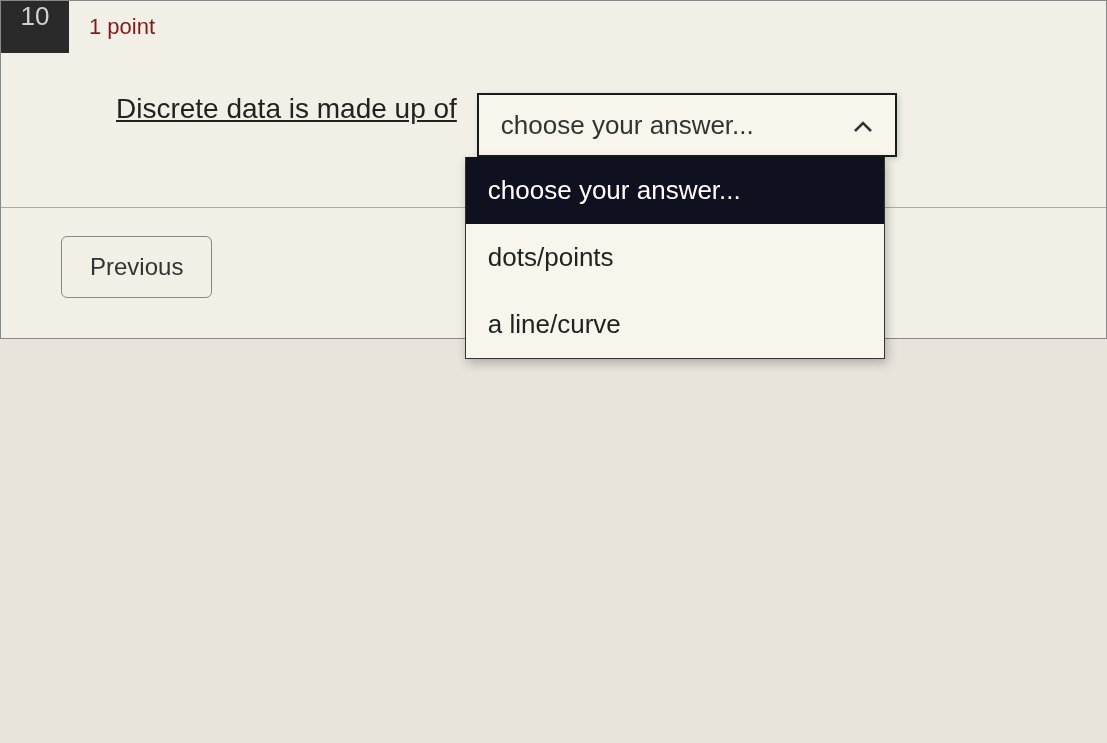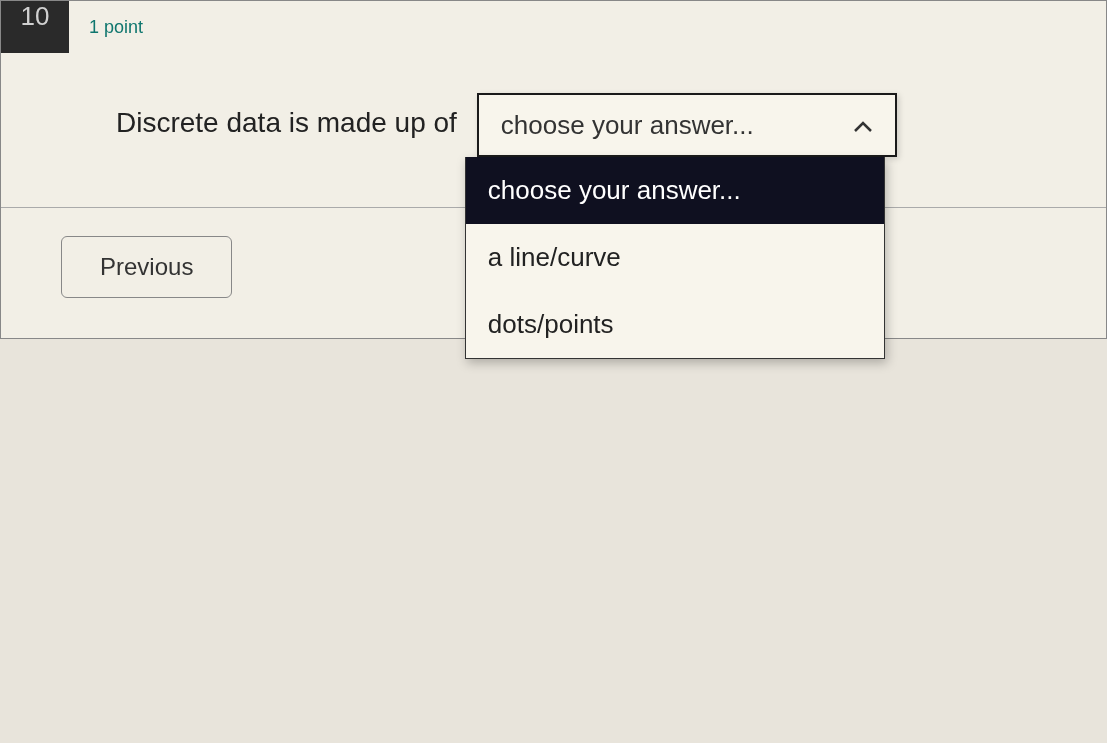--- a/index.html
+++ b/index.html
@@ -30,36 +30,37 @@
       background: #2a2a2a;
       color: #d0d0d0;
       font-size: 26px;
       font-weight: 500;
       width: 68px;
       height: 52px;
       display: flex;
       justify-content: center;
     }
     .points-label {
-      color: #0f766e;
-      font-size: 18px;
+      color: #7f1d1d;
+      font-size: 22px;
       font-weight: 500;
       margin-left: 20px;
     }
     .question-body {
       padding: 40px 30px 50px 115px;
       display: flex;
       align-items: flex-start;
       position: relative;
     }
     .question-text {
       color: #222;
       font-size: 28px;
       font-weight: 400;
-      margin-top: 14px;
+      margin-top: 0;
+      text-decoration: underline;
     }
     .dropdown-wrapper {
       position: relative;
       margin-left: 8px;
       padding-left: 12px;
     }
     .dropdown-select {
       background: #f8f5ec;
       border: 2px solid #1a1a1a;
       width: 420px;
@@ -108,21 +109,21 @@
     .nav-row {
       border-top: 1px solid #aaa;
       padding: 28px 30px 40px 60px;
       display: flex;
       align-items: center;
     }
     .previous-button {
       background: #f2efe6;
       border: 1.5px solid #888;
       border-radius: 6px;
-      padding: 16px 38px;
+      padding: 16px 28px;
       font-size: 24px;
       color: #333;
       cursor: pointer;
     }
   </style>
 </head>
 <body>
 
 <div class="question-container">
   <div class="question-header">
@@ -139,22 +140,22 @@
       <div class="dropdown-select">
         <span class="dropdown-text">choose your answer...</span>
         <span class="chevron-up">
           <svg viewBox="0 0 20 12" fill="none" stroke="#333" stroke-width="2.5">
             <path d="M2 10 L10 2 L18 10"></path>
           </svg>
         </span>
       </div>
       <div class="dropdown-options">
         <div class="dropdown-option highlighted">choose your answer...</div>
+        <div class="dropdown-option">dots/points</div>
         <div class="dropdown-option">a line/curve</div>
-        <div class="dropdown-option">dots/points</div>
       </div>
     </div>
   </div>
 
   <div class="nav-row">
     <button class="previous-button">Previous</button>
   </div>
 </div>
 
 </body></html>

